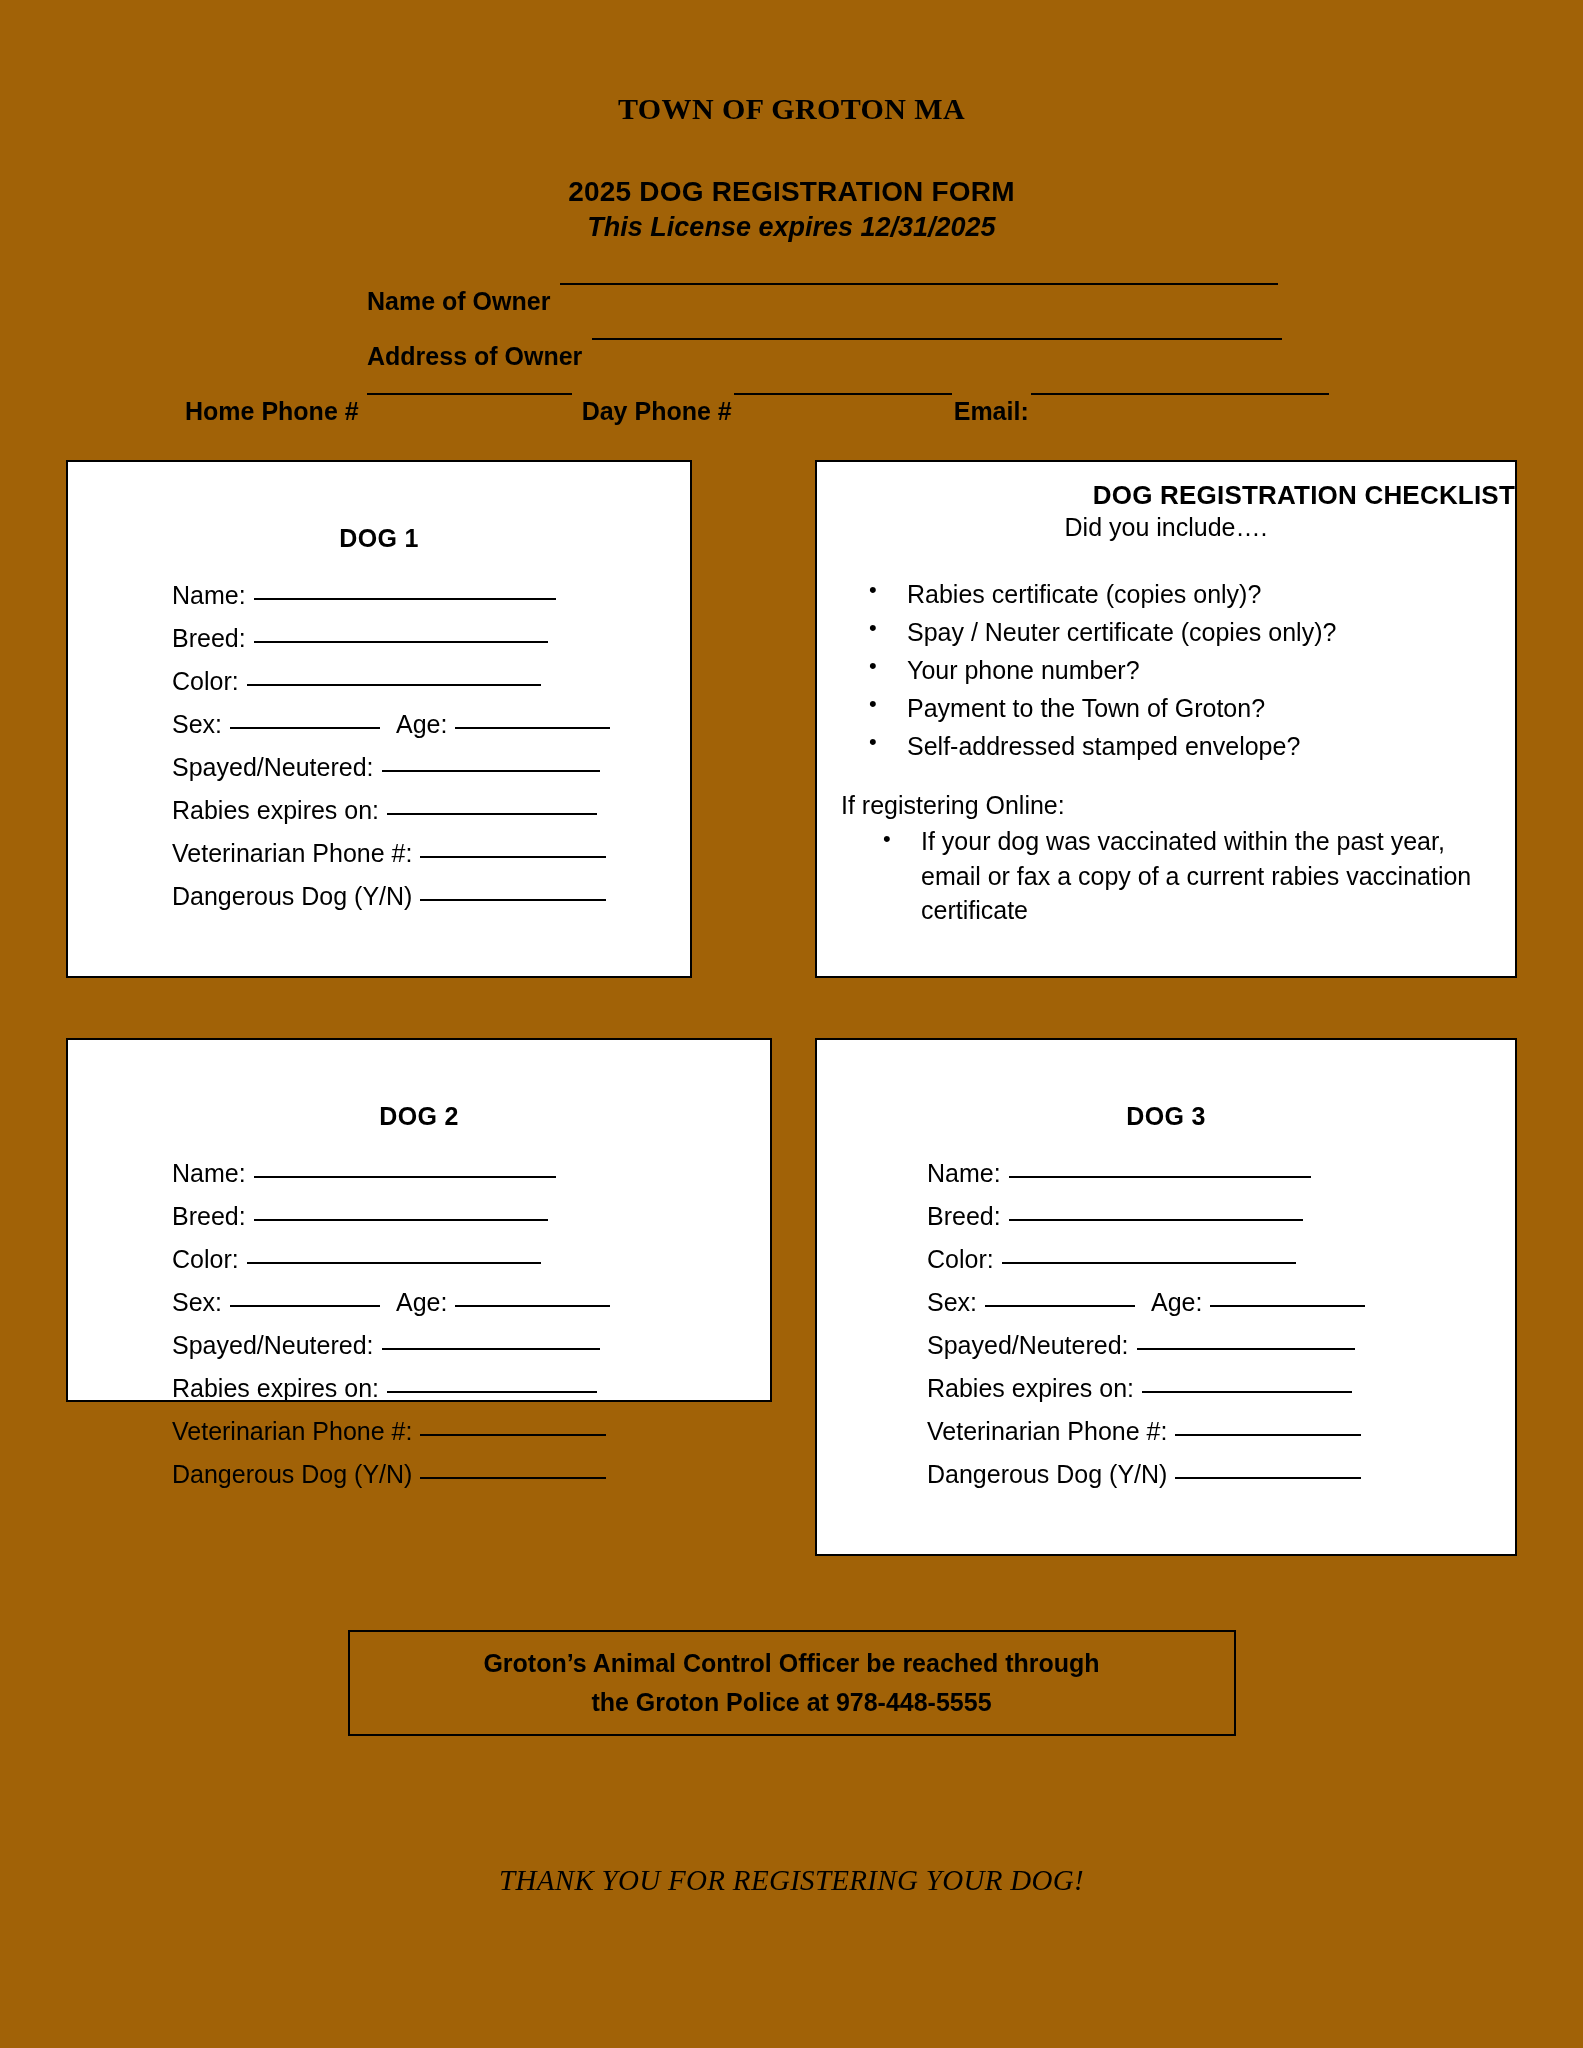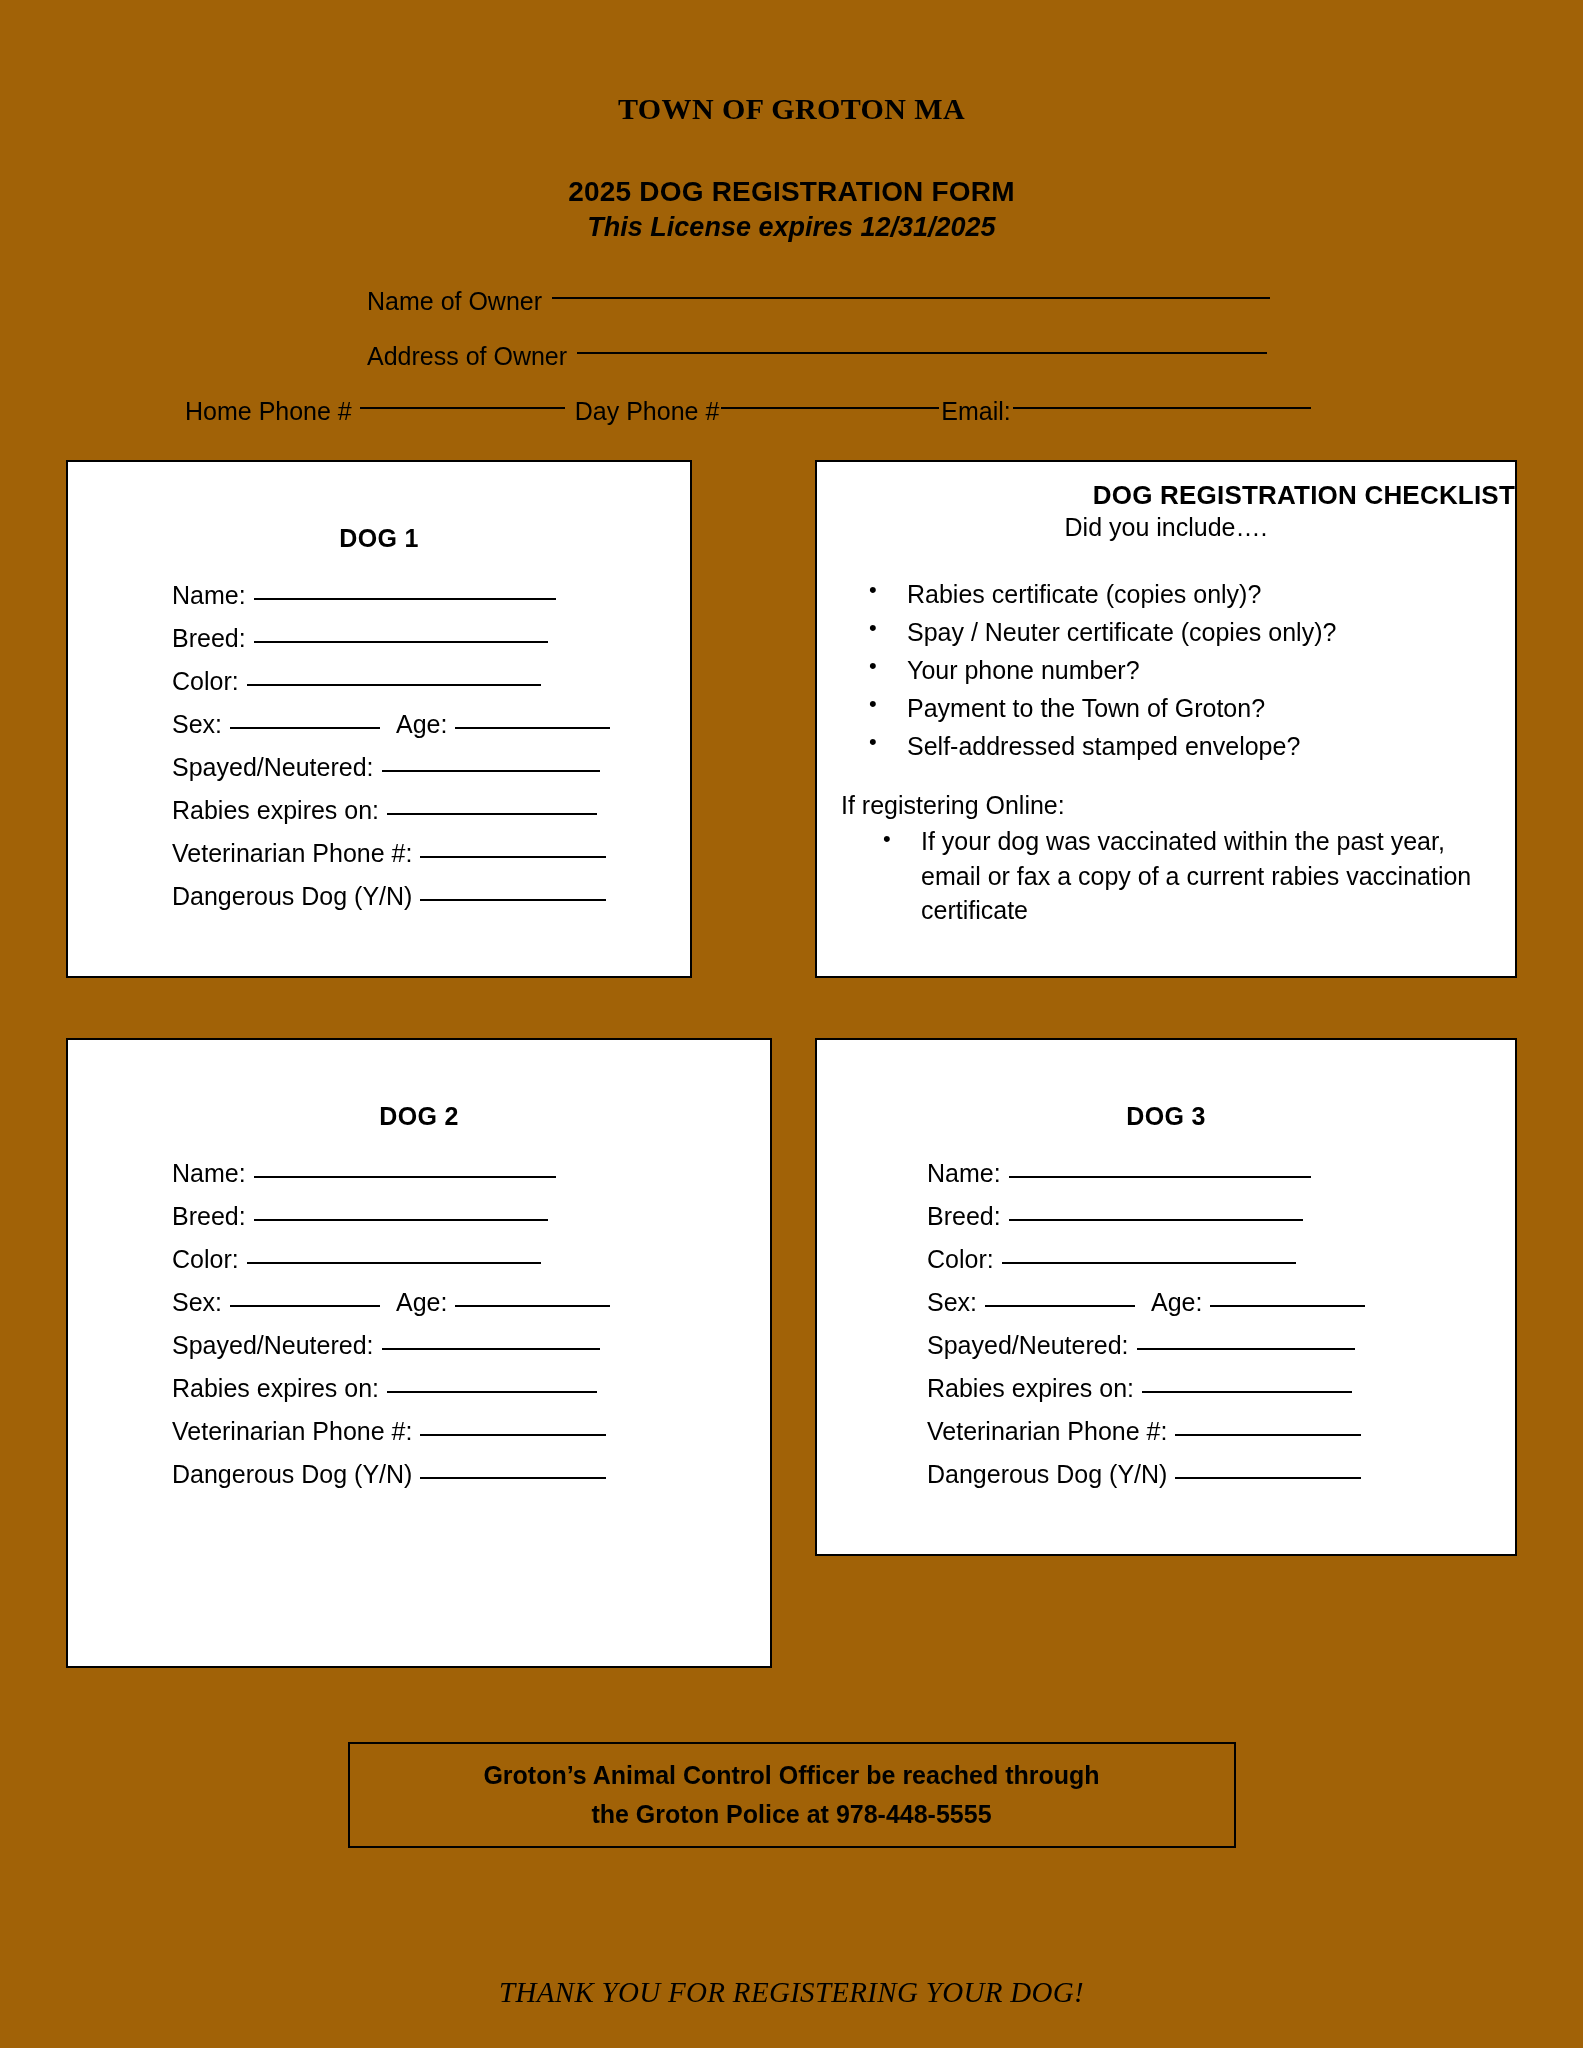--- a/index.html
+++ b/index.html
@@ -48,22 +48,23 @@
     margin-top: 4px;
   }
 
   
   .owner-block {
     margin-top: 44px;
     font-size: 25px;
   }
   .owner-row {
     display: flex;
-    align-items: center;
+    align-items: flex-start;
     margin-bottom: 26px;
+    font-weight: bold;
   }
   .owner-row.name-row   { padding-left: 367px; }
   .owner-row.addr-row   { padding-left: 367px; }
   .owner-row.phone-row  { padding-left: 185px; }
 
   .owner-label { white-space: pre; }
   .rule {
     display: inline-block;
     border-bottom: 2px solid #000;
     height: 0;
@@ -87,21 +88,21 @@
     padding: 0 66px;
     box-sizing: border-box;
   }
   .panel {
     border: 2px solid #000;
     box-sizing: border-box;
     background: #fff;
   }
   .panel.dog { width: 626px; height: 518px; }
   .panel.checklist { width: 702px; height: 518px; }
-  .panel.dog2 { width: 706px; height: 630px; }
+  .panel.dog2 { width: 706px; height: 364px; }
   .panel.dog3 { width: 702px; height: 518px; }
   .panel-row.second { margin-top: 60px; }
 
   .dog-heading {
     text-align: center;
     font-weight: bold;
     font-size: 25px;
     padding-top: 62px;
     letter-spacing: 0.3px;
   }

